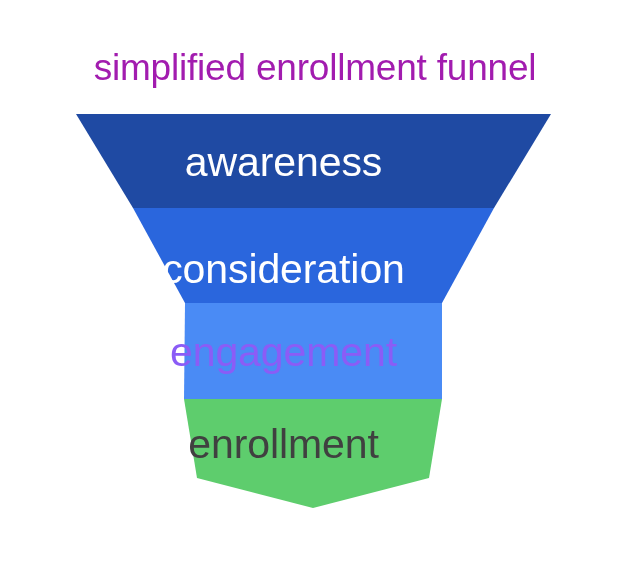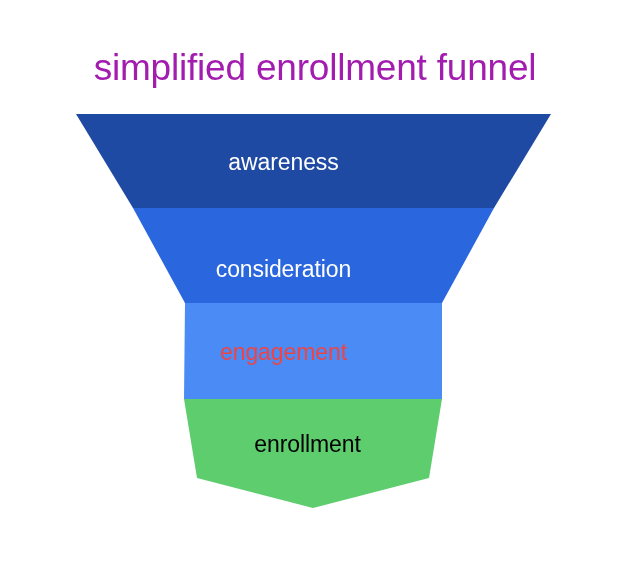--- a/index.html
+++ b/index.html
@@ -40,21 +40,21 @@
     white-space: nowrap;
     user-select: none;
   }
 
   .stage-label {
     position: absolute;
     width: 567px;
     left: 0;
     text-align: center;
     font-family: "Liberation Sans", sans-serif;
-    font-size: 23px;
+    font-size: 41px;
     font-weight: 400;
     letter-spacing: -0.1px;
     color: #ffffff;
     line-height: 38px;
     white-space: nowrap;
     user-select: none;
   }
 
   #stage-label-0 { top: 143px; }
   #stage-label-1 { top: 238px; margin-top: 12px; }
@@ -76,15 +76,15 @@
 
   <polygon id="stage-shape-3" points="184,399 442,399 429,478 313,508 197,478" fill="#5ecd6d"></polygon>
 </svg>
 
 <div class="chart-title" style="color: #a21caf;">simplified enrollment funnel</div>
 
 <div class="stage-label" id="stage-label-0" style="color: rgb(255, 255, 255);">awareness</div>
 
 <div class="stage-label" id="stage-label-1" style="color: rgb(255, 255, 255);">consideration</div>
 
-<div class="stage-label" id="stage-label-2" style="color: #ef4444;">engagement</div>
+<div class="stage-label" id="stage-label-2" style="color: #8b5cf6;">engagement</div>
 
-<div class="stage-label" id="stage-label-3" style="color: #000000; padding-left: 24px;">enrollment</div>
+<div class="stage-label" id="stage-label-3" style="color: #404040;">enrollment</div>
 
 </body></html>

